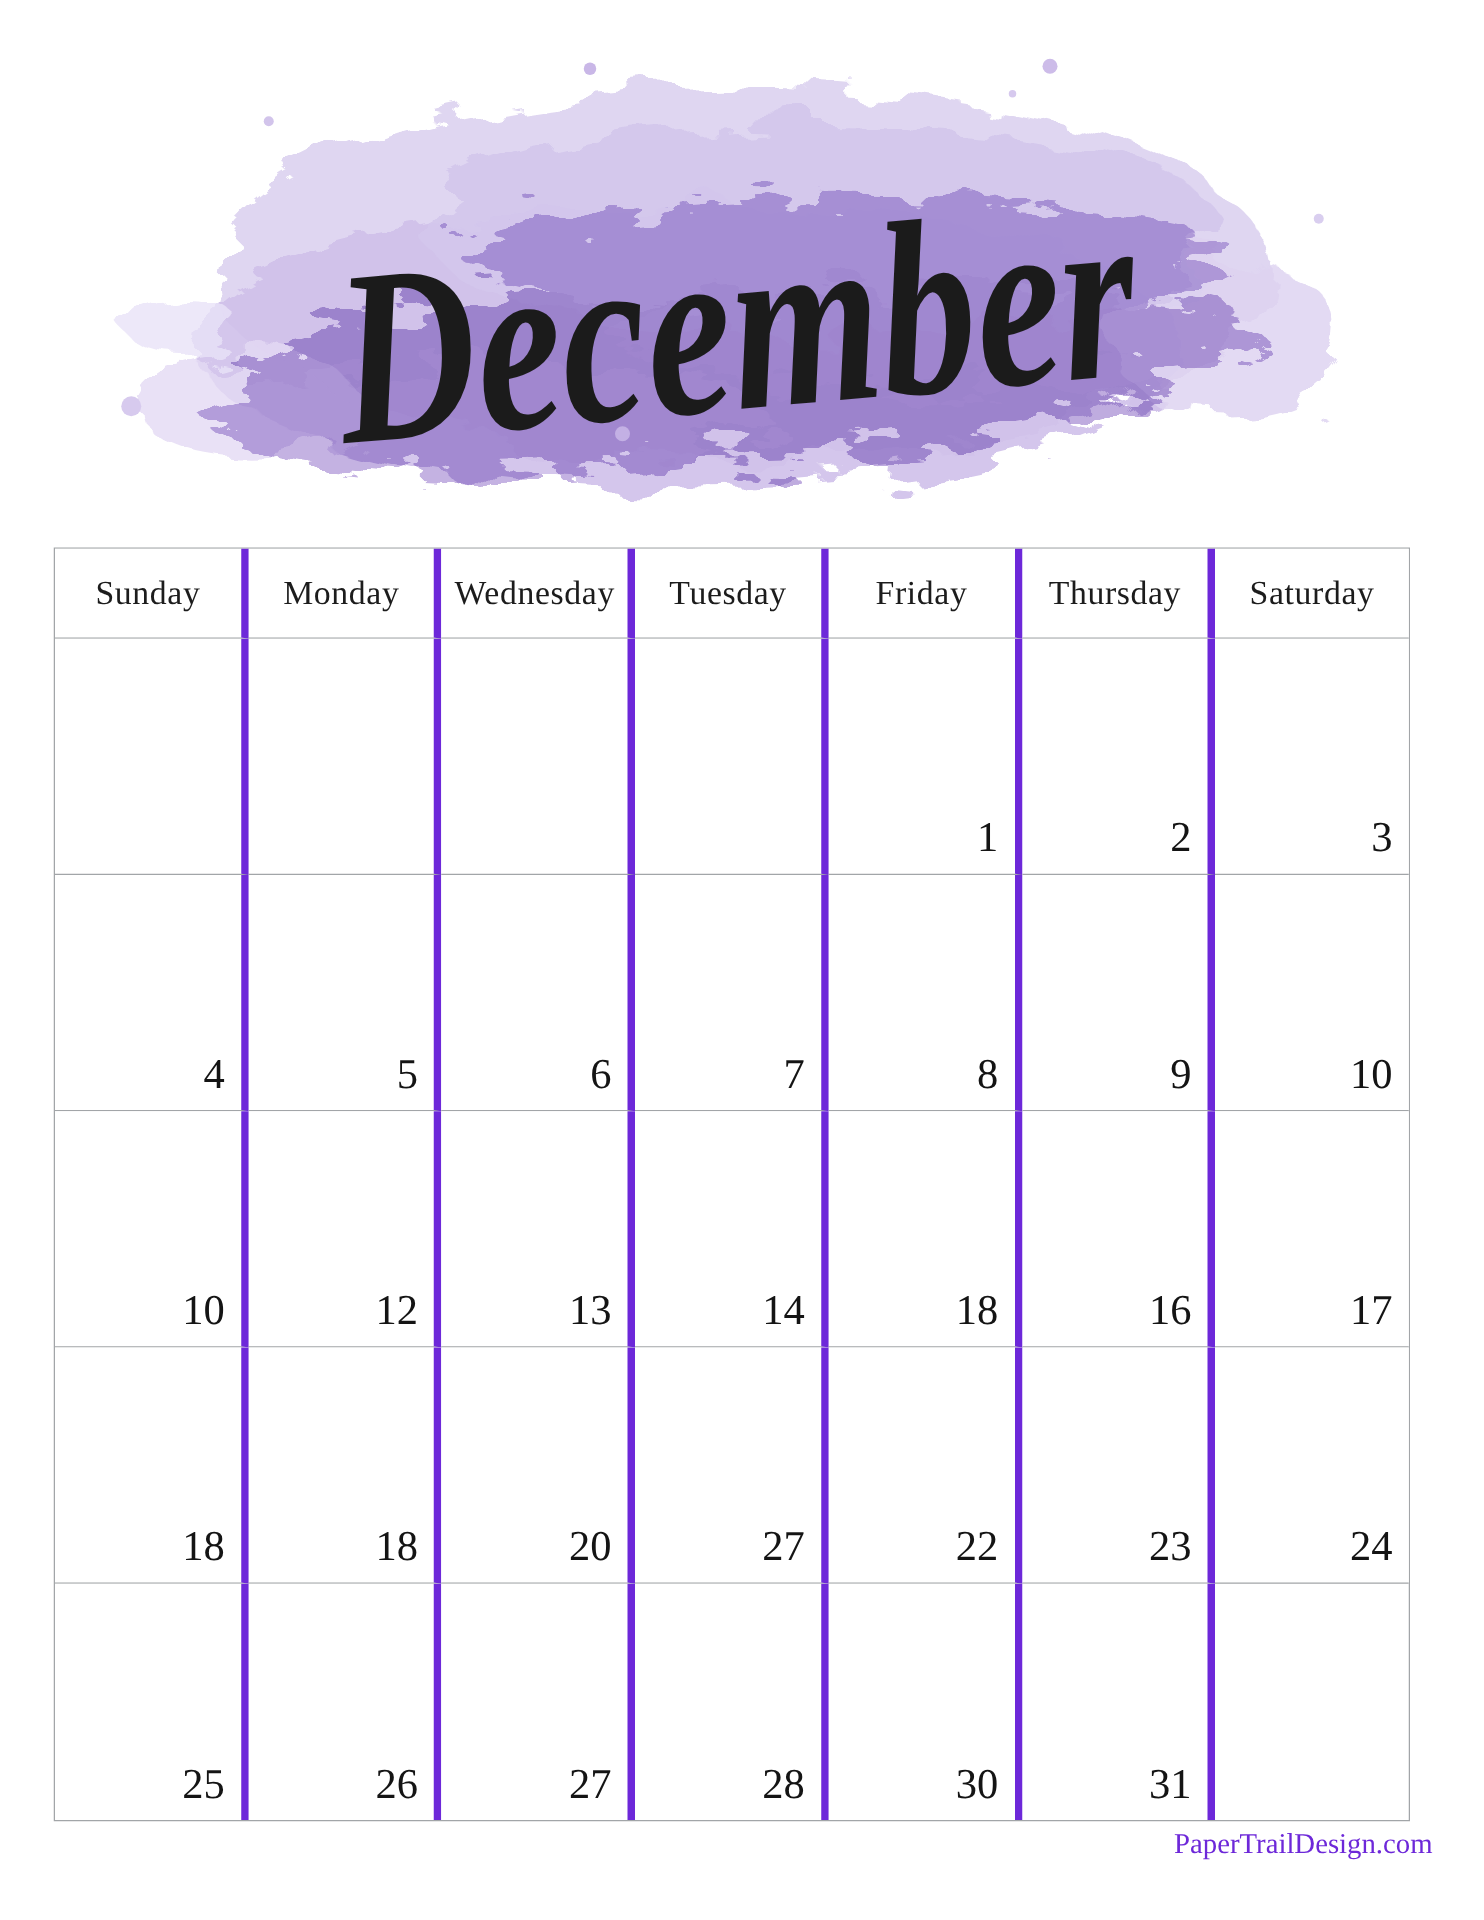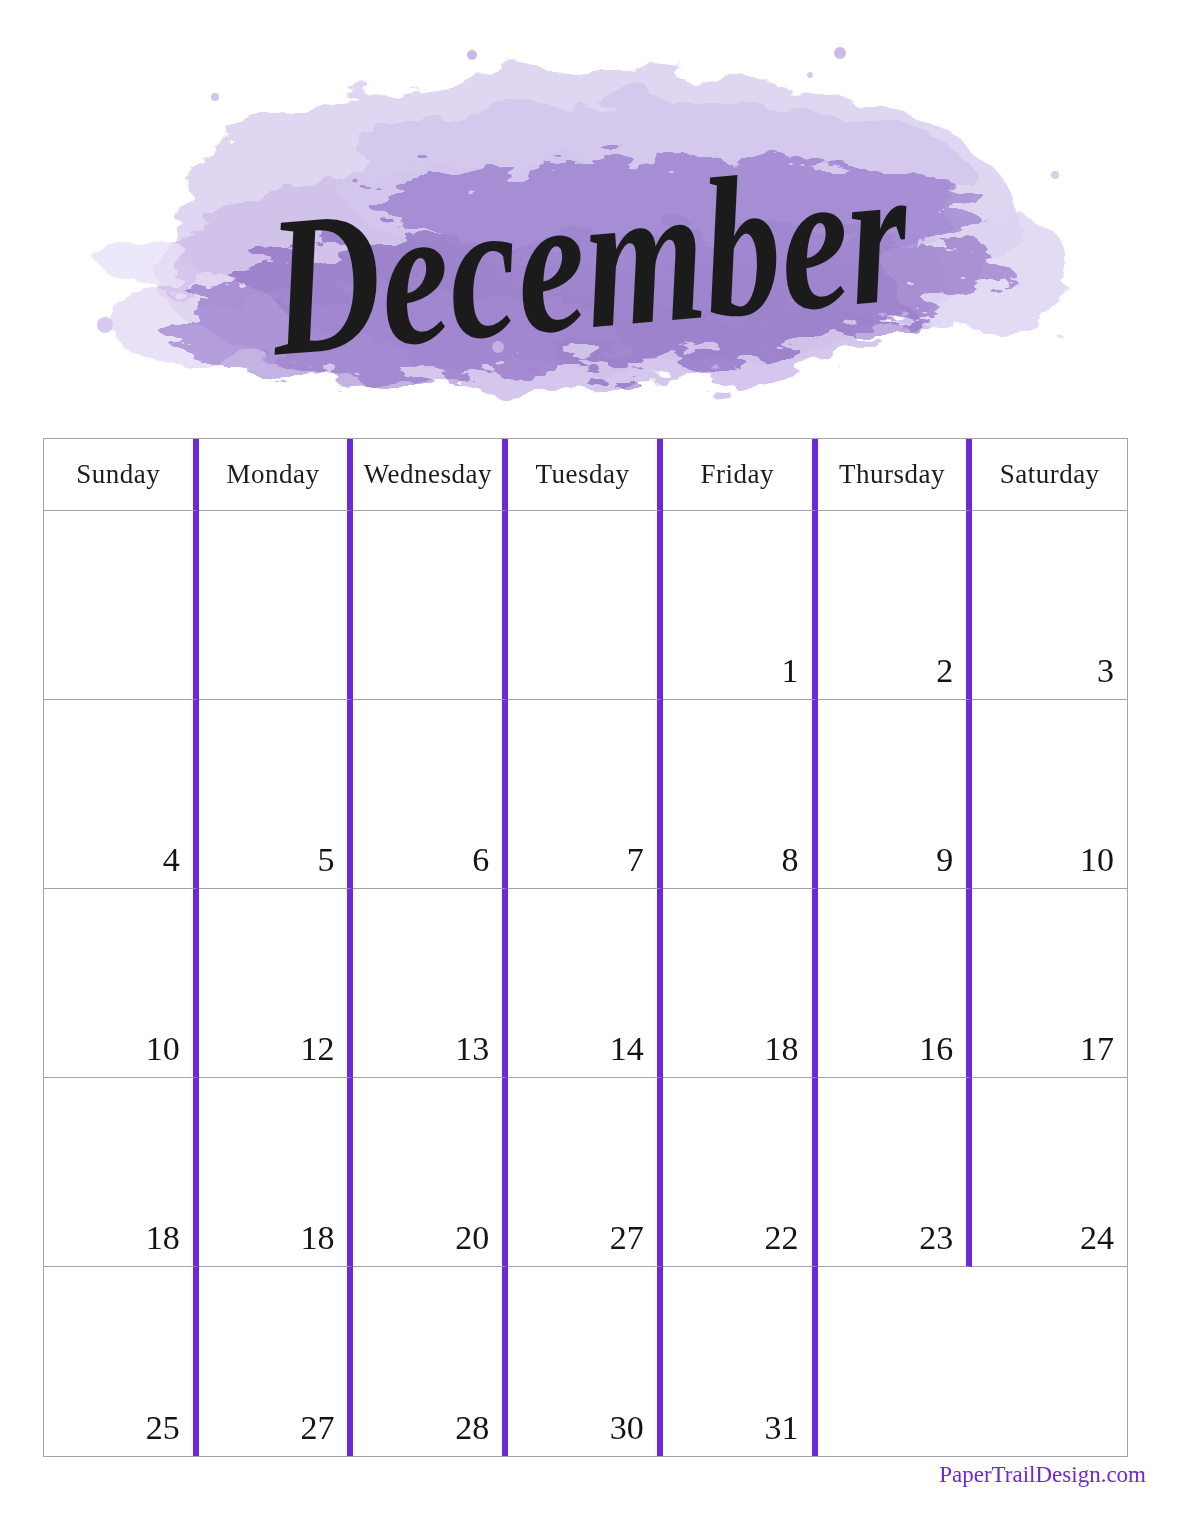--- a/index.html
+++ b/index.html
@@ -187,20 +187,23 @@
       <div class="day-cell">
         <span class="date-num">23</span>
       </div>
       <div class="day-cell">
         <span class="date-num">24</span>
       </div>
       <div class="day-cell">
         <span class="date-num">25</span>
       </div>
       <div class="day-cell">
+        <span class="date-num">26</span>
+      </div>
+      <div class="day-cell">
         <span class="date-num">27</span>
       </div>
       <div class="day-cell">
         <span class="date-num">28</span>
       </div>
       <div class="day-cell">
         <span class="date-num">30</span>
       </div>
       <div class="day-cell">
         <span class="date-num">31</span>

